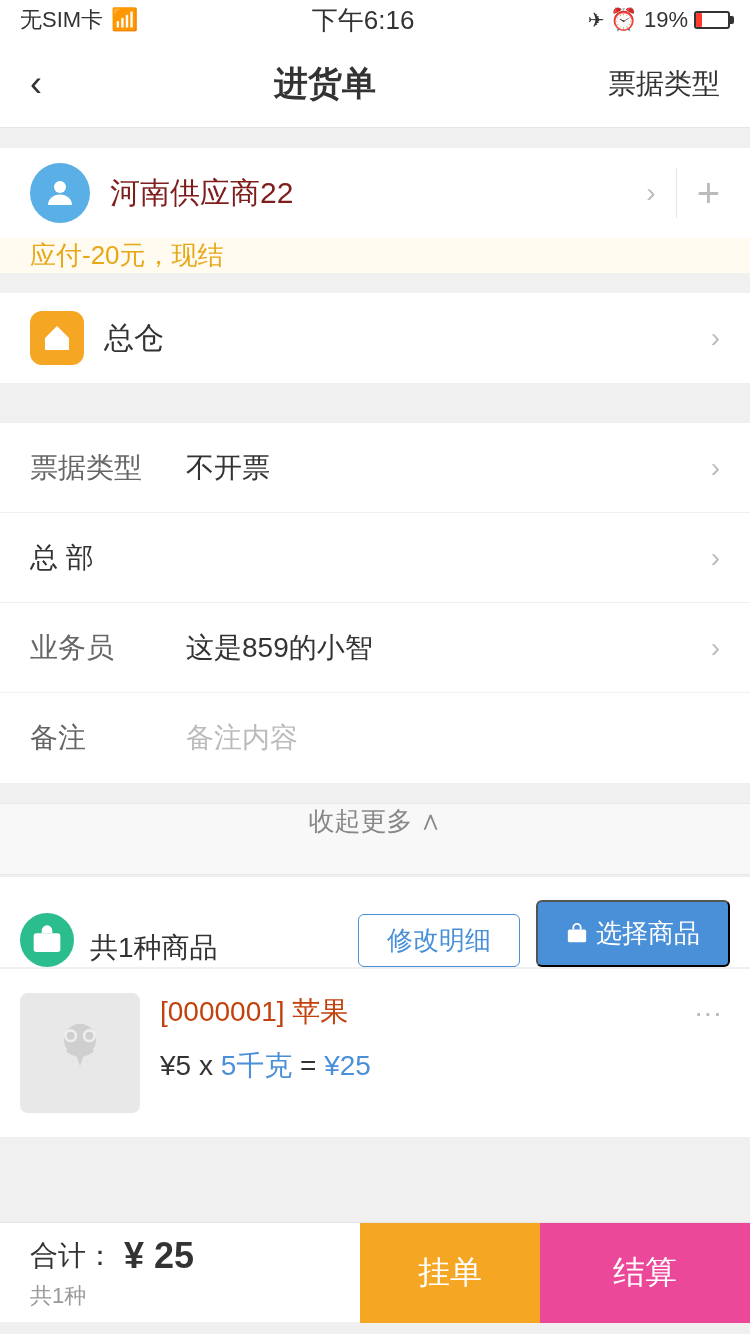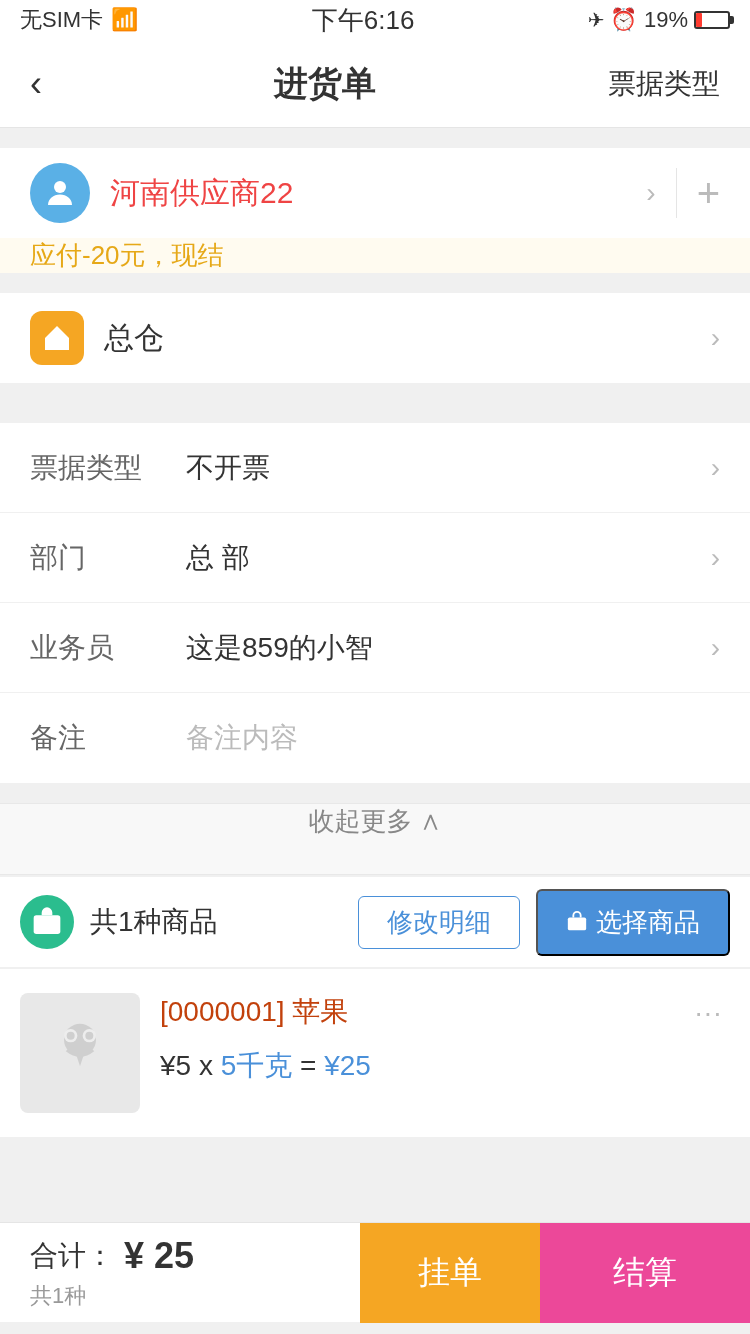--- a/index.html
+++ b/index.html
@@ -68,21 +68,21 @@
       align-items: center;
       height: 90px;
     }
     .supplier-avatar {
       width: 60px; height: 60px; border-radius: 50%;
       background: #5ab0e6;
       display: flex; align-items: center; justify-content: center;
       margin-right: 20px; flex-shrink: 0;
     }
     .supplier-avatar svg { width: 36px; height: 36px; fill: #fff; }
-    .supplier-name { flex: 1; font-size: 30px; color: #ef4444; }
+    .supplier-name { flex: 1; font-size: 30px; color: #7f1d1d; }
     .chevron { font-size: 28px; color: #bbb; margin-right: 0; }
     .divider-line { width: 1px; height: 50px; background: #e5e5e5; margin: 0 20px; }
     .plus-btn { font-size: 40px; color: #bbb; }
 
     
     .notice-bar {
       background: #fffbf0;
       padding: 0 30px;
       font-size: 26px;
       color: #e6a817;
@@ -133,21 +133,21 @@
       border-top: 1px solid #e8e8e8;
       border-bottom: 1px solid #e8e8e8;
     }
     .collapse-text { font-size: 26px; color: #888; }
 
     
     .product-section-header {
       background: #fff;
       padding: 0 20px;
       display: flex;
-      align-items: center;
+      align-items: flex-end;
       height: 90px;
       margin-top: 2px;
     }
     .product-icon {
       width: 54px; height: 54px; border-radius: 50%;
       background: #2bbd8e;
       display: flex; align-items: center; justify-content: center;
       margin-right: 16px; flex-shrink: 0;
     }
     .product-icon svg { width: 32px; height: 32px; fill: #fff; }
@@ -299,21 +299,20 @@
 
 <div class="form-section">
 
   <div class="form-row">
     <span class="form-label">票据类型</span>
     <span class="form-value">不开票</span>
     <span class="form-chevron">›</span>
   </div>
 
   <div class="form-row">
-    <span class="form-label">部门</span>
     <span class="form-value">总 部</span>
     <span class="form-chevron">›</span>
   </div>
 
   <div class="form-row">
     <span class="form-label">业务员</span>
     <span class="form-value">这是859的小智</span>
     <span class="form-chevron">›</span>
   </div>
 

